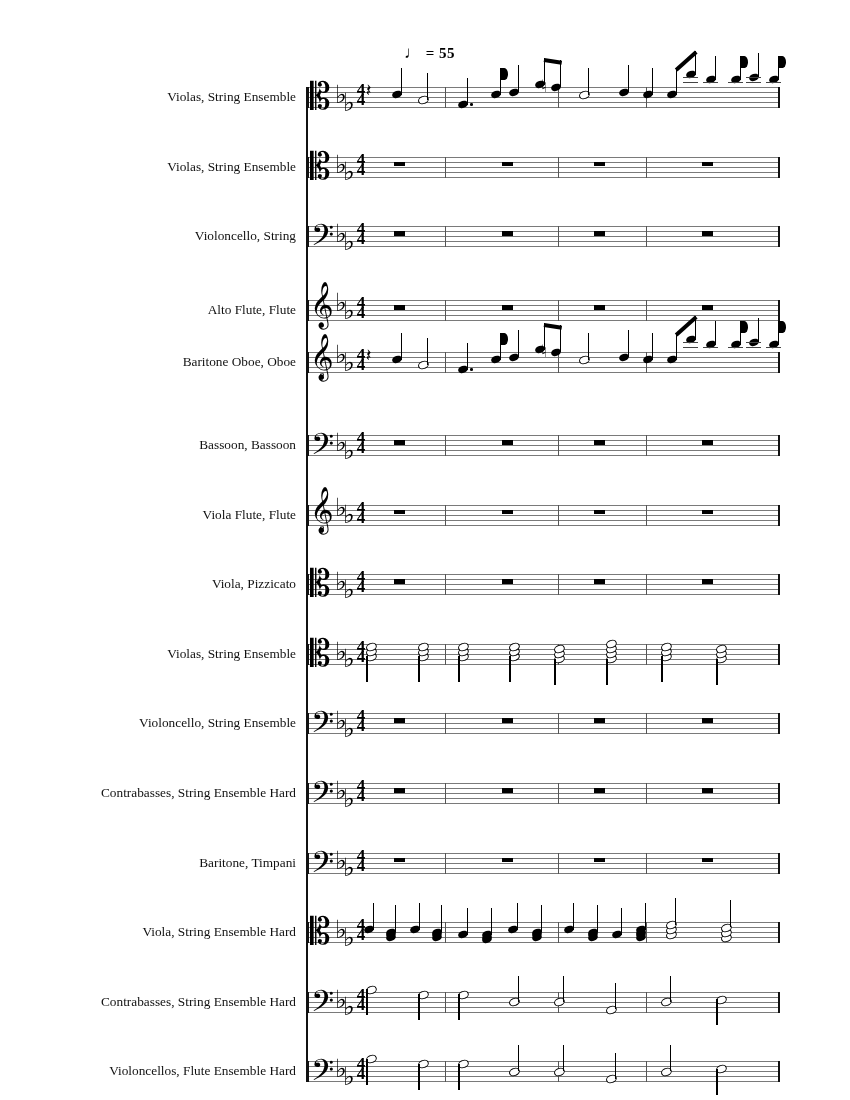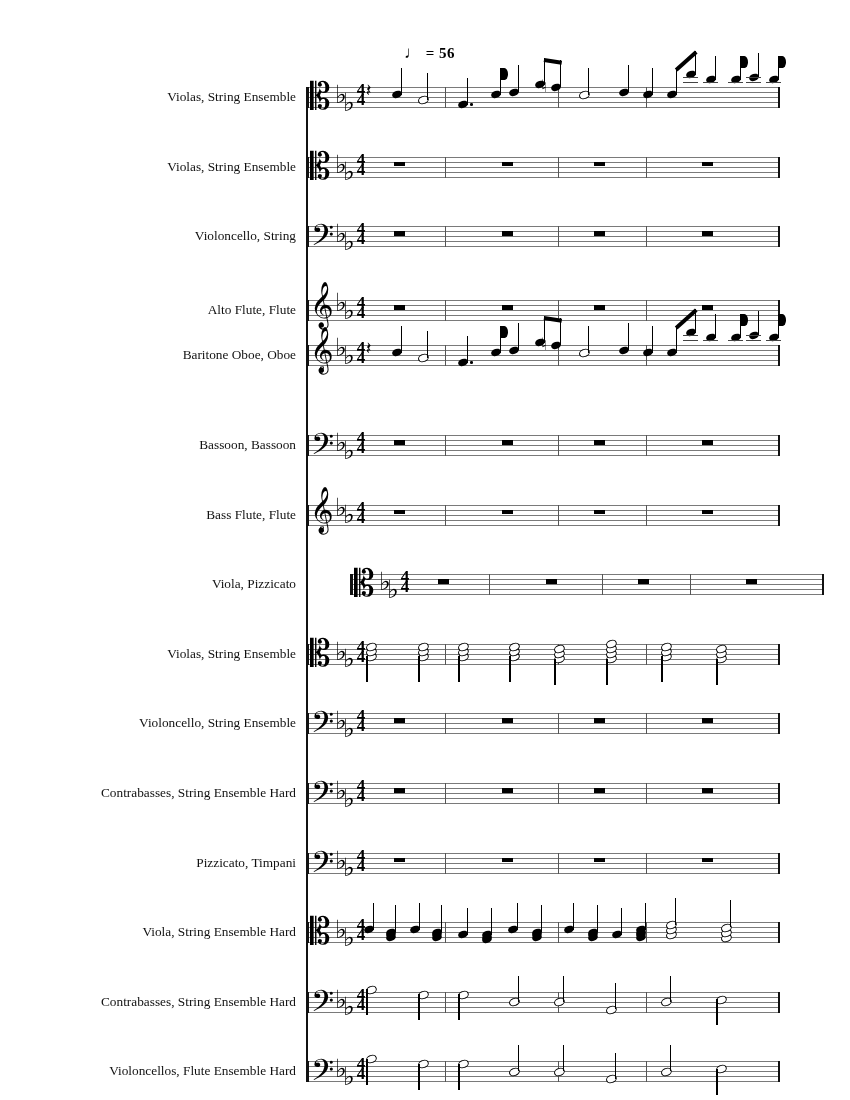--- a/index.html
+++ b/index.html
@@ -72,21 +72,21 @@
   .wrest{position:absolute;width:11px;height:4.6px;background:#000;}
 </style>
 </head>
 <body>
 
 <div id="sheet">
 
   <div class="tempo" id="tempo-mark" style="left:404px;top:43px;">
     <span class="notegl">♩</span>
     <span> = </span>
-    <span>56</span>
+    <span>55</span>
   </div>
 
   <div id="systemline" style="top: 87px; height: 995.4px;"></div>
 
   <div id="rows">
       <div class="row" style="top: 66px;">
         <div class="label">Violas, String Ensemble</div>
         <div class="staffwrap">
           <div class="staff">
             <div class="ln"></div>
@@ -225,21 +225,21 @@
           <div class="flat" style="left: 29px; top: 0px;">♭</div>
           <div class="flat" style="left: 37px; top: 7.5px;">♭</div>
           <div class="meter" style="left: 47px; top: 8px;">4</div>
           <div class="meter" style="left: 47px; top: 18px;">4</div>
           <div class="wrest" style="left: 88px; top: 17px;"></div>
           <div class="wrest" style="left: 196px; top: 17px;"></div>
           <div class="wrest" style="left: 288px; top: 17px;"></div>
           <div class="wrest" style="left: 396px; top: 17px;"></div>
         </div>
       </div>
-      <div class="row" style="top: 324px;">
+      <div class="row" style="top: 331px;">
         <div class="label">Baritone Oboe, Oboe</div>
         <div class="staffwrap">
           <div class="staff">
             <div class="ln"></div>
             <div class="ln"></div>
             <div class="ln"></div>
             <div class="ln"></div>
             <div class="ln"></div>
           </div>
           <div class="bar thick" style="left: 0px;"></div>
@@ -321,21 +321,21 @@
           <div class="flat" style="left: 37px; top: 12.5px;">♭</div>
           <div class="meter" style="left: 47px; top: 8px;">4</div>
           <div class="meter" style="left: 47px; top: 18px;">4</div>
           <div class="wrest" style="left: 88px; top: 17px;"></div>
           <div class="wrest" style="left: 196px; top: 17px;"></div>
           <div class="wrest" style="left: 288px; top: 17px;"></div>
           <div class="wrest" style="left: 396px; top: 17px;"></div>
         </div>
       </div>
       <div class="row" style="top: 483.6px;">
-        <div class="label">Bass Flute, Flute</div>
+        <div class="label">Viola Flute, Flute</div>
         <div class="staffwrap">
           <div class="staff">
             <div class="ln"></div>
             <div class="ln"></div>
             <div class="ln"></div>
             <div class="ln"></div>
             <div class="ln"></div>
           </div>
           <div class="bar thick" style="left: 0px;"></div>
           <div class="bar" style="left: 139px;"></div>
@@ -346,21 +346,21 @@
           <div class="flat" style="left: 29px; top: 0px;">♭</div>
           <div class="flat" style="left: 37px; top: 7.5px;">♭</div>
           <div class="meter" style="left: 47px; top: 8px;">4</div>
           <div class="meter" style="left: 47px; top: 18px;">4</div>
           <div class="wrest" style="left: 88px; top: 17px;"></div>
           <div class="wrest" style="left: 196px; top: 17px;"></div>
           <div class="wrest" style="left: 288px; top: 17px;"></div>
           <div class="wrest" style="left: 396px; top: 17px;"></div>
         </div>
       </div>
-      <div class="row" style="top: 553.2px; margin-left: 44px;">
+      <div class="row" style="top: 553.2px;">
         <div class="label">Viola, Pizzicato</div>
         <div class="staffwrap">
           <div class="staff">
             <div class="ln"></div>
             <div class="ln"></div>
             <div class="ln"></div>
             <div class="ln"></div>
             <div class="ln"></div>
           </div>
           <div class="bar thick" style="left: 0px;"></div>
@@ -480,21 +480,21 @@
           <div class="flat" style="left: 37px; top: 12.5px;">♭</div>
           <div class="meter" style="left: 47px; top: 8px;">4</div>
           <div class="meter" style="left: 47px; top: 18px;">4</div>
           <div class="wrest" style="left: 88px; top: 17px;"></div>
           <div class="wrest" style="left: 196px; top: 17px;"></div>
           <div class="wrest" style="left: 288px; top: 17px;"></div>
           <div class="wrest" style="left: 396px; top: 17px;"></div>
         </div>
       </div>
       <div class="row" style="top: 831.6px;">
-        <div class="label">Pizzicato, Timpani</div>
+        <div class="label">Baritone, Timpani</div>
         <div class="staffwrap">
           <div class="staff">
             <div class="ln"></div>
             <div class="ln"></div>
             <div class="ln"></div>
             <div class="ln"></div>
             <div class="ln"></div>
           </div>
           <div class="bar thick" style="left: 0px;"></div>
           <div class="bar" style="left: 139px;"></div>

